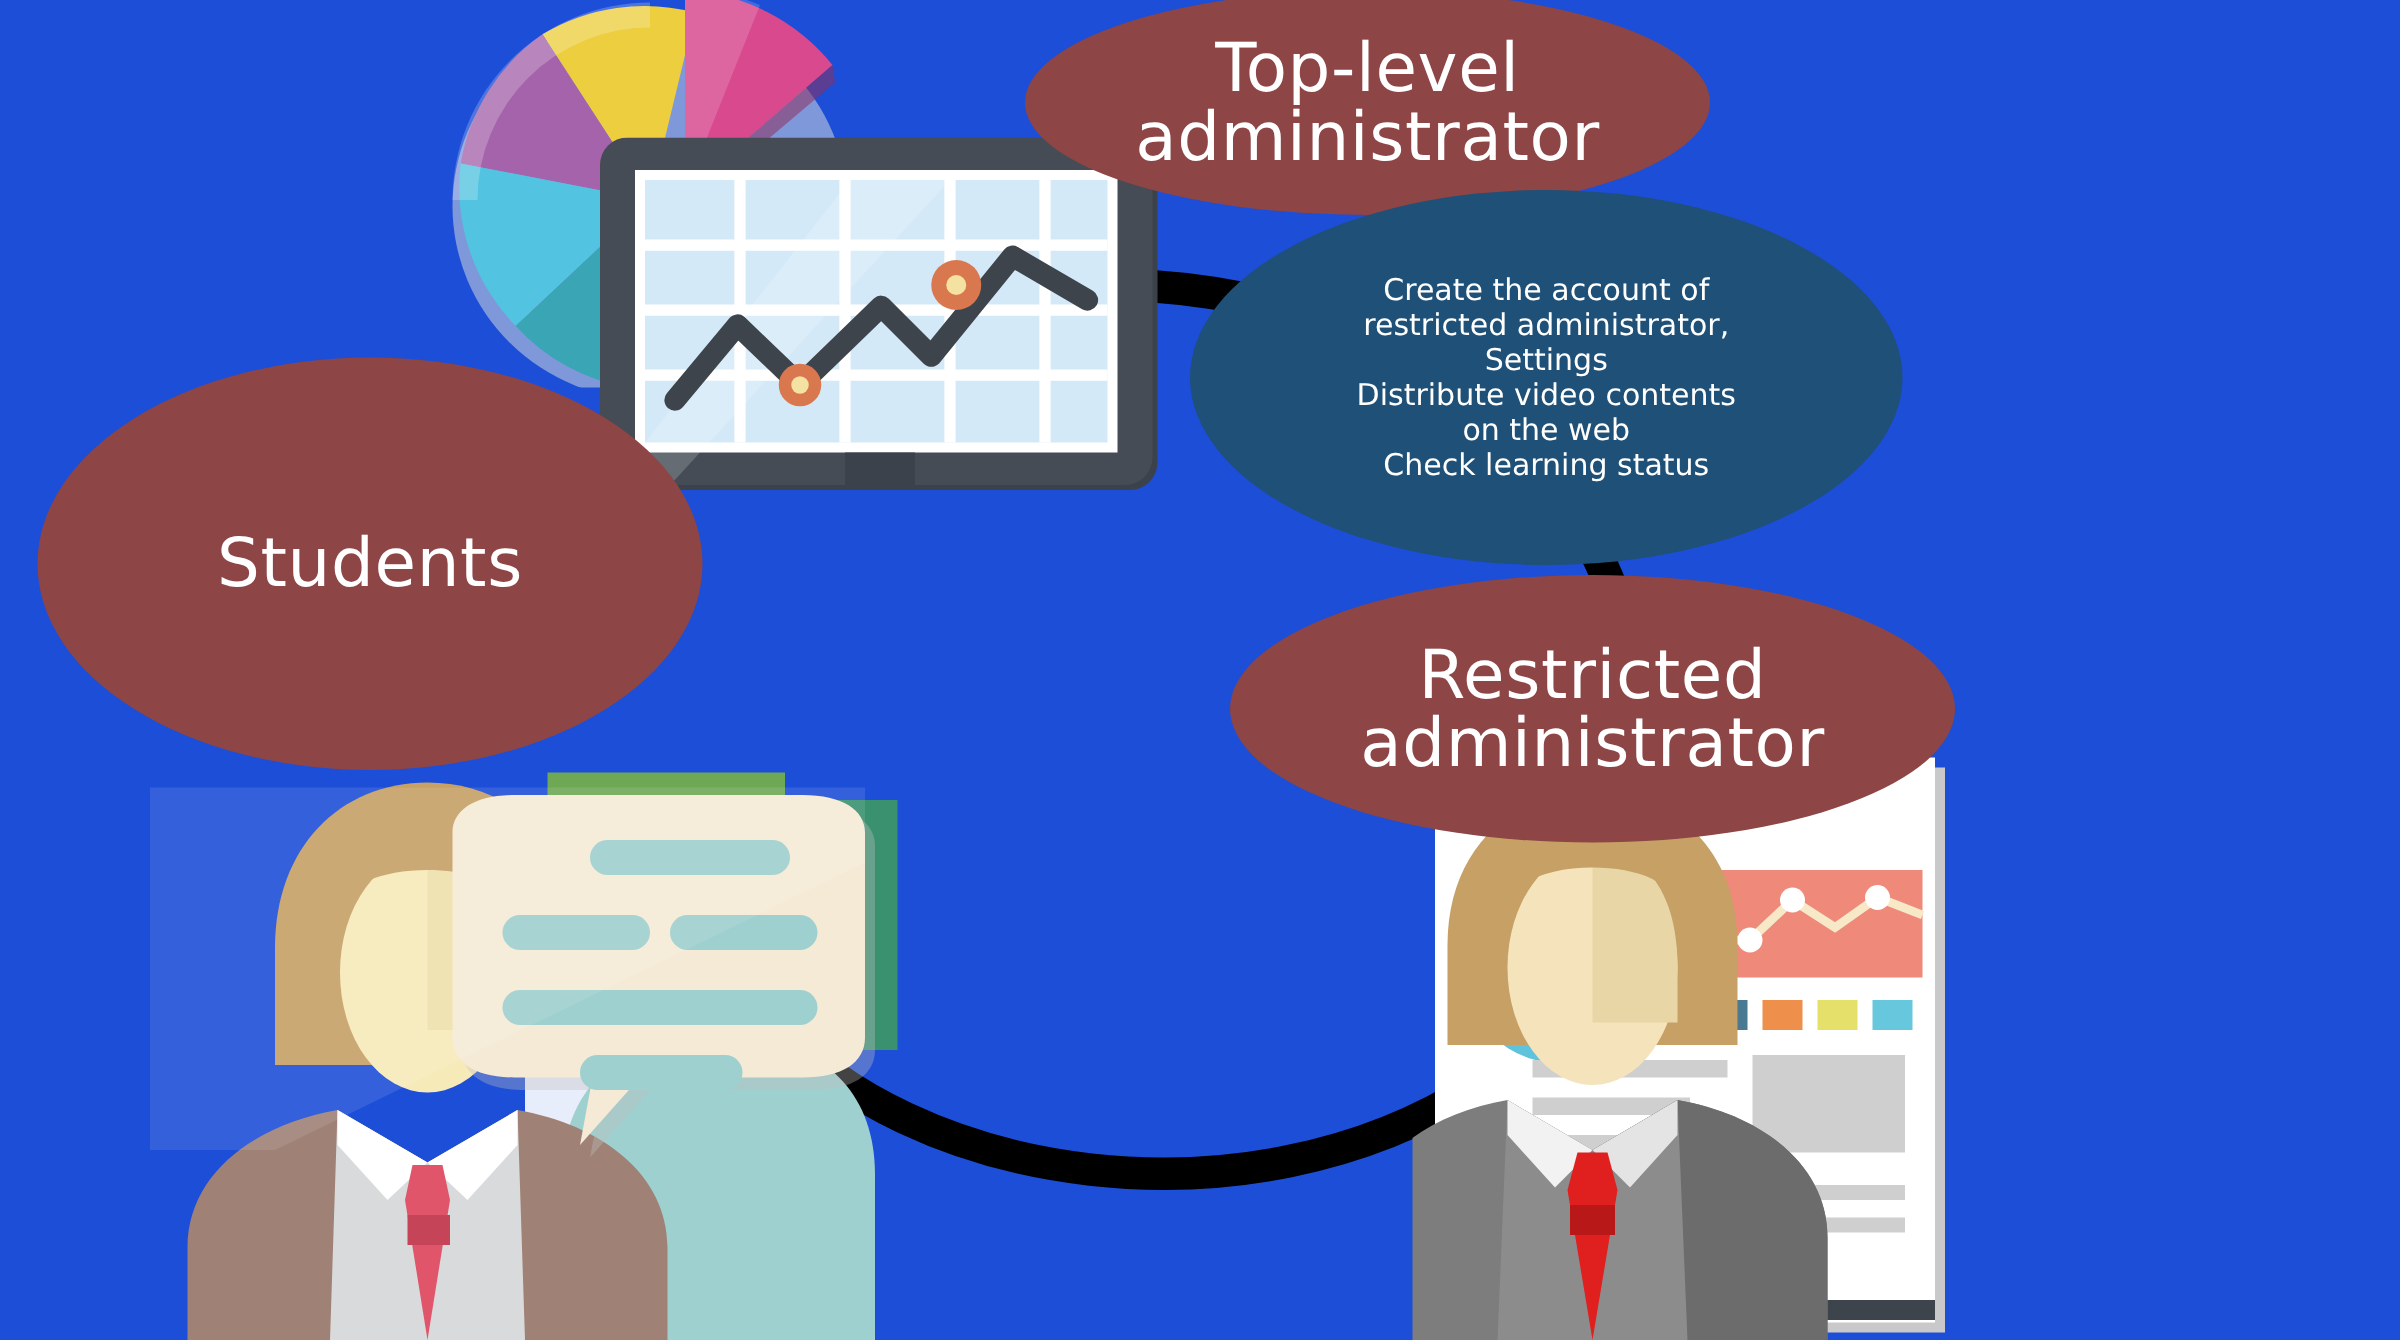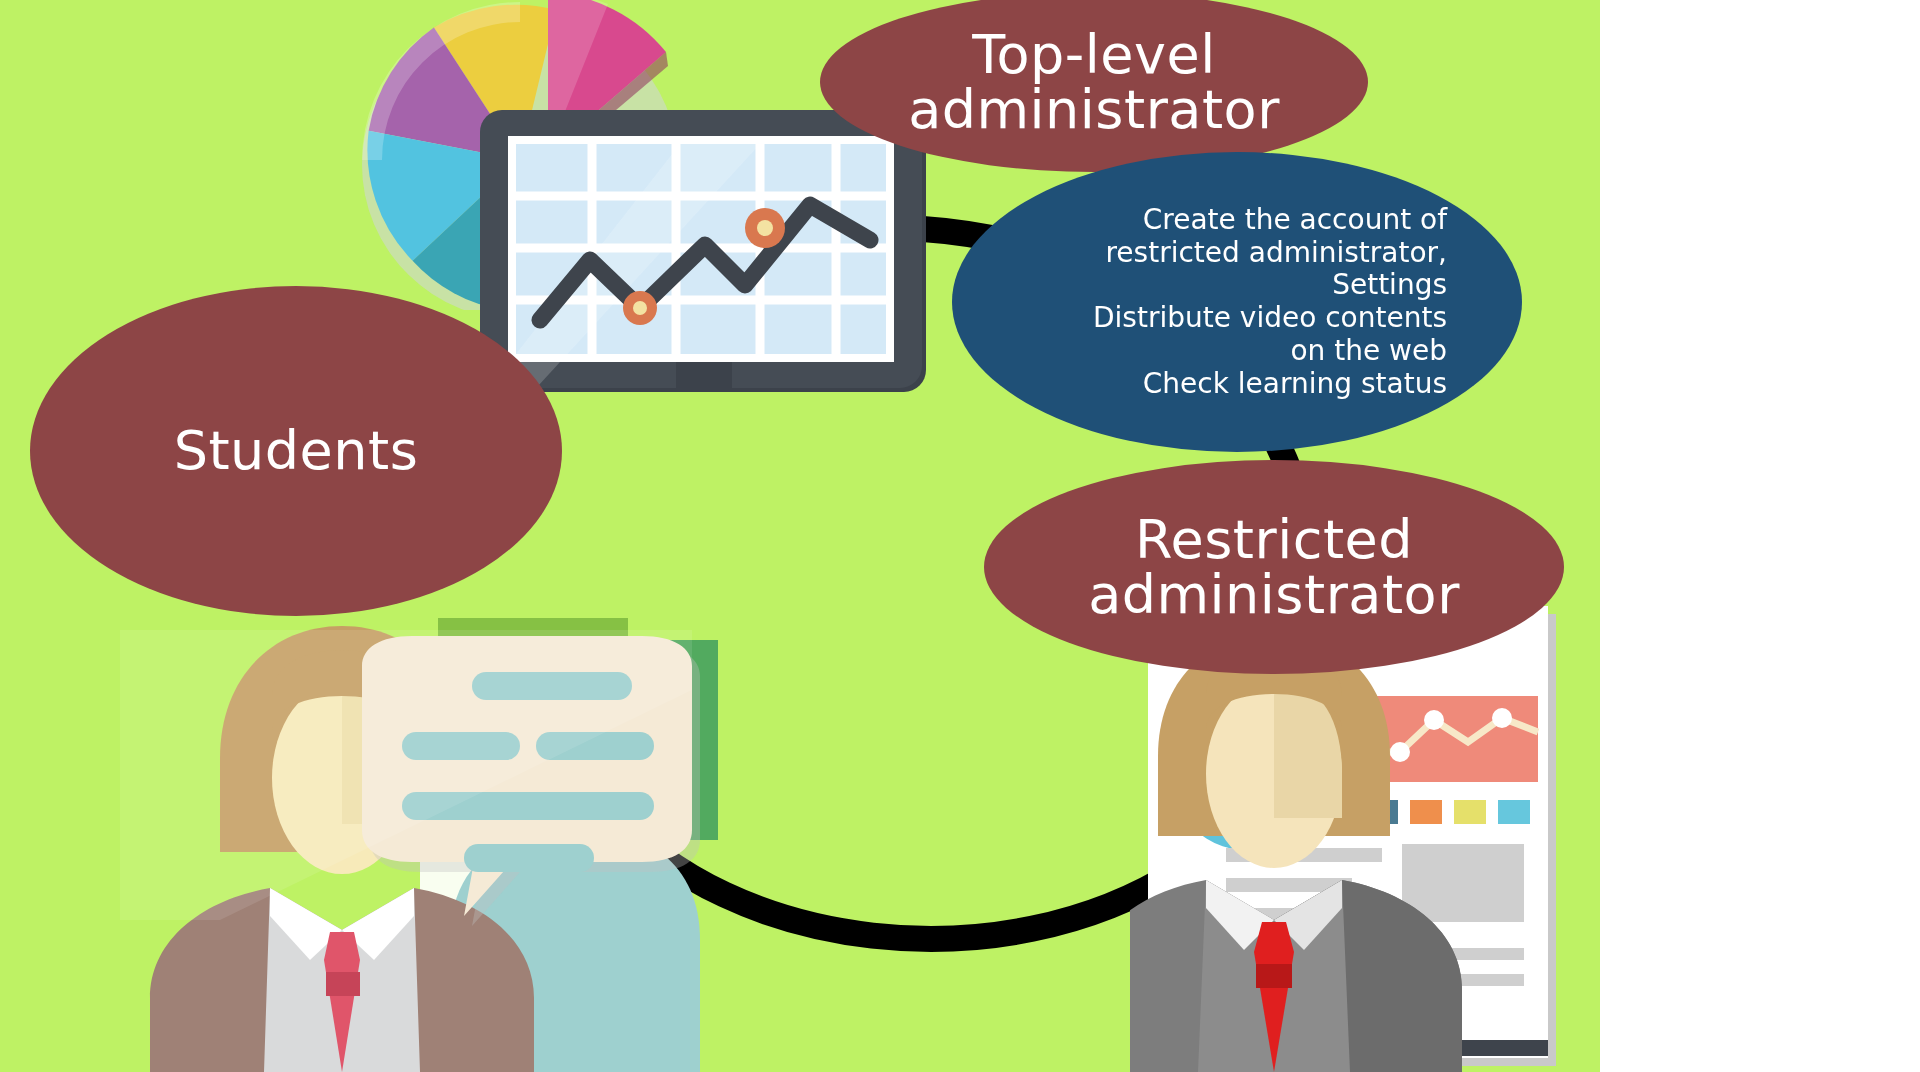--- a/index.html
+++ b/index.html
@@ -1,30 +1,30 @@
 <!DOCTYPE html>
 <html><head>
 <meta charset="utf-8">
 <style>
   html,body{margin:0;padding:0;background:#ffffff;}
   body{width:1920px;height:1072px;overflow:hidden;font-family:"DejaVu Sans",sans-serif;}
-  #stage{position:relative;width:1600px;height:1072px;background:#bef264;overflow:hidden;}
+  #stage{position:relative;width:1920px;height:1072px;background:#1d4ed8;overflow:hidden;}
   .abs{position:absolute;}
   svg{display:block;}
 
   .ellipse-label{
     position:absolute;display:flex;align-items:center;justify-content:center;
     text-align:center;color:#ffffff;white-space:pre-line;line-height:1.02;
     font-family:"DejaVu Sans",sans-serif;
   }
   .ell-red{background:#8d4546;border-radius:50%;}
   .ell-blue{background:#1f5077;border-radius:50%;}
 
   .role-text{font-size:54px;font-weight:400;letter-spacing:.5px;}
-  .task-text{font-size:28px;font-weight:400;line-height:1.17;text-align:right;}
+  .task-text{font-size:24px;font-weight:400;line-height:1.17;text-align:center;}
 
   .task-inner{padding:0;white-space:pre-line;}
 </style>
 </head>
 <body>
 
 <div id="stage">
 
   <svg class="abs" style="left:480px;top:150px;" width="840" height="820">
     <path d="M 120 160

